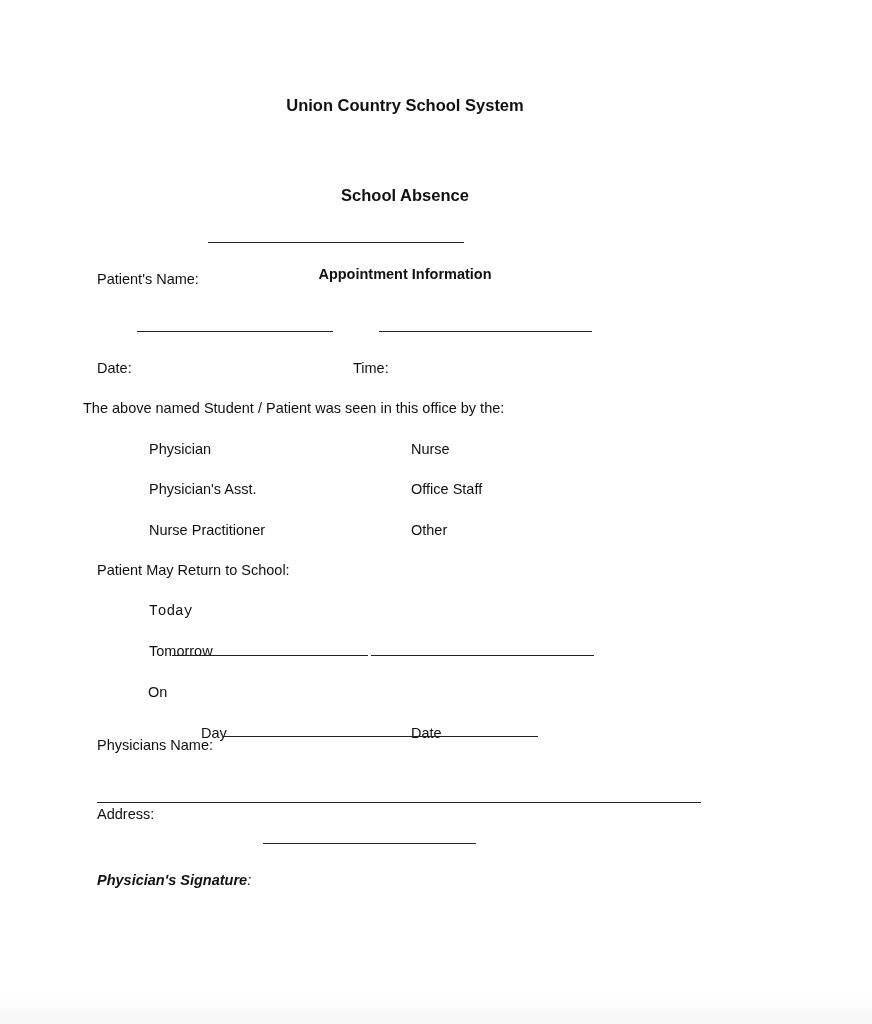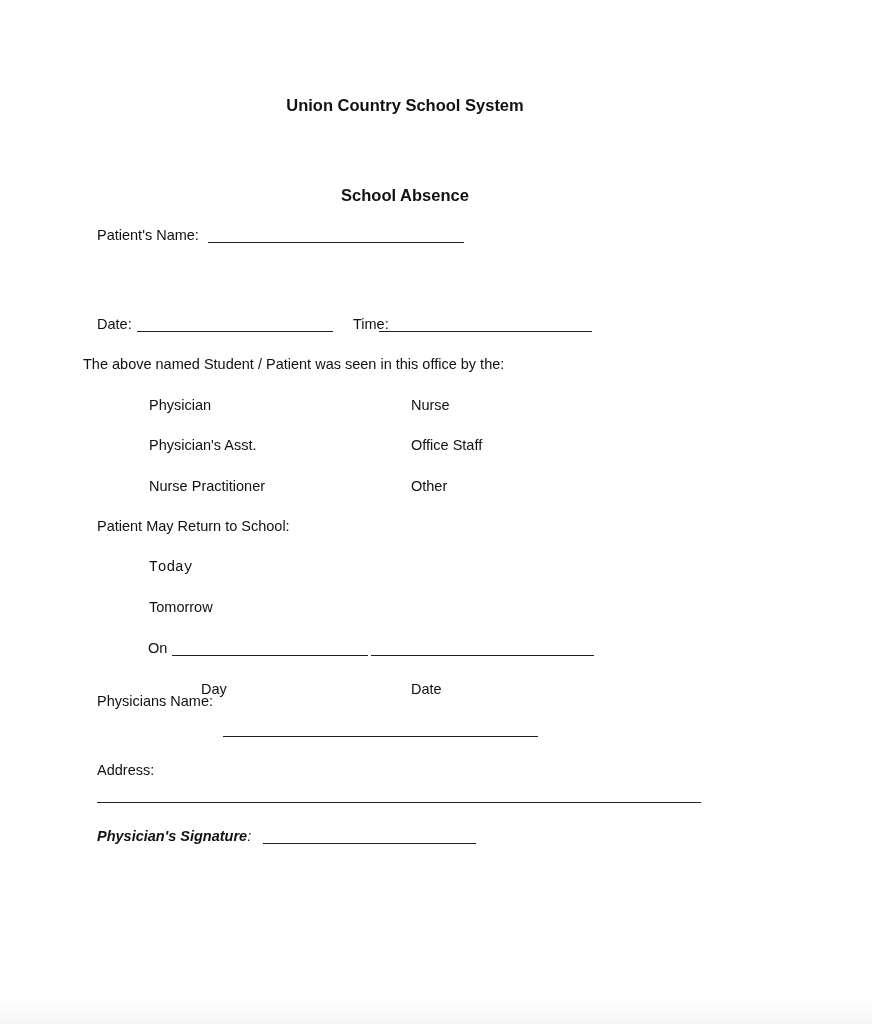--- a/index.html
+++ b/index.html
@@ -26,39 +26,40 @@
     .title {
       font-weight: bold;
       font-size: 16.5px;
       left: 0; width: 810px; text-align: center;
     }
     .heading {
       font-weight: bold;
       font-size: 14.5px;
       left: 0; width: 810px; text-align: center;
     }
-    .label { font-size: 14.5px; }
+    .label { font-size: 14.5px; margin-top: 44px; }
     .bold { font-weight: bold; }
     .line {
       position: absolute;
       height: 0;
       border-bottom: 1.2px solid #222222;
     }
   </style>
 </head>
 <body>
 
 <div class="page">
 
   <div class="abs title" style="top:96px;">Union Country School System</div>
   <div class="abs title" style="top:142px;margin-top:44px;">School Absence</div>
 
   <div class="abs label" style="left:97px; top:227px;">Patient's Name:</div>
   <div class="line" style="left:208px; top:242px; width:256px;"></div>
 
+  <div class="abs heading" style="top:266px;">Appointment Information</div>
 
   <div class="abs label" style="left:97px; top:316px;">Date:</div>
   <div class="line" style="left:137px; top:331px; width:196px;"></div>
   <div class="abs label" style="left:353px; top:316px;">Time:</div>
   <div class="line" style="left:379px; top:331px; width:213px;"></div>
 
   <div class="abs label" style="left:83px; top:356px;">The above named Student / Patient was seen in this office by the:</div>
 
   <div class="abs label" style="left:149px; top:397px;">Physician</div>
   <div class="abs label" style="left:411px; top:397px;">Nurse</div>

